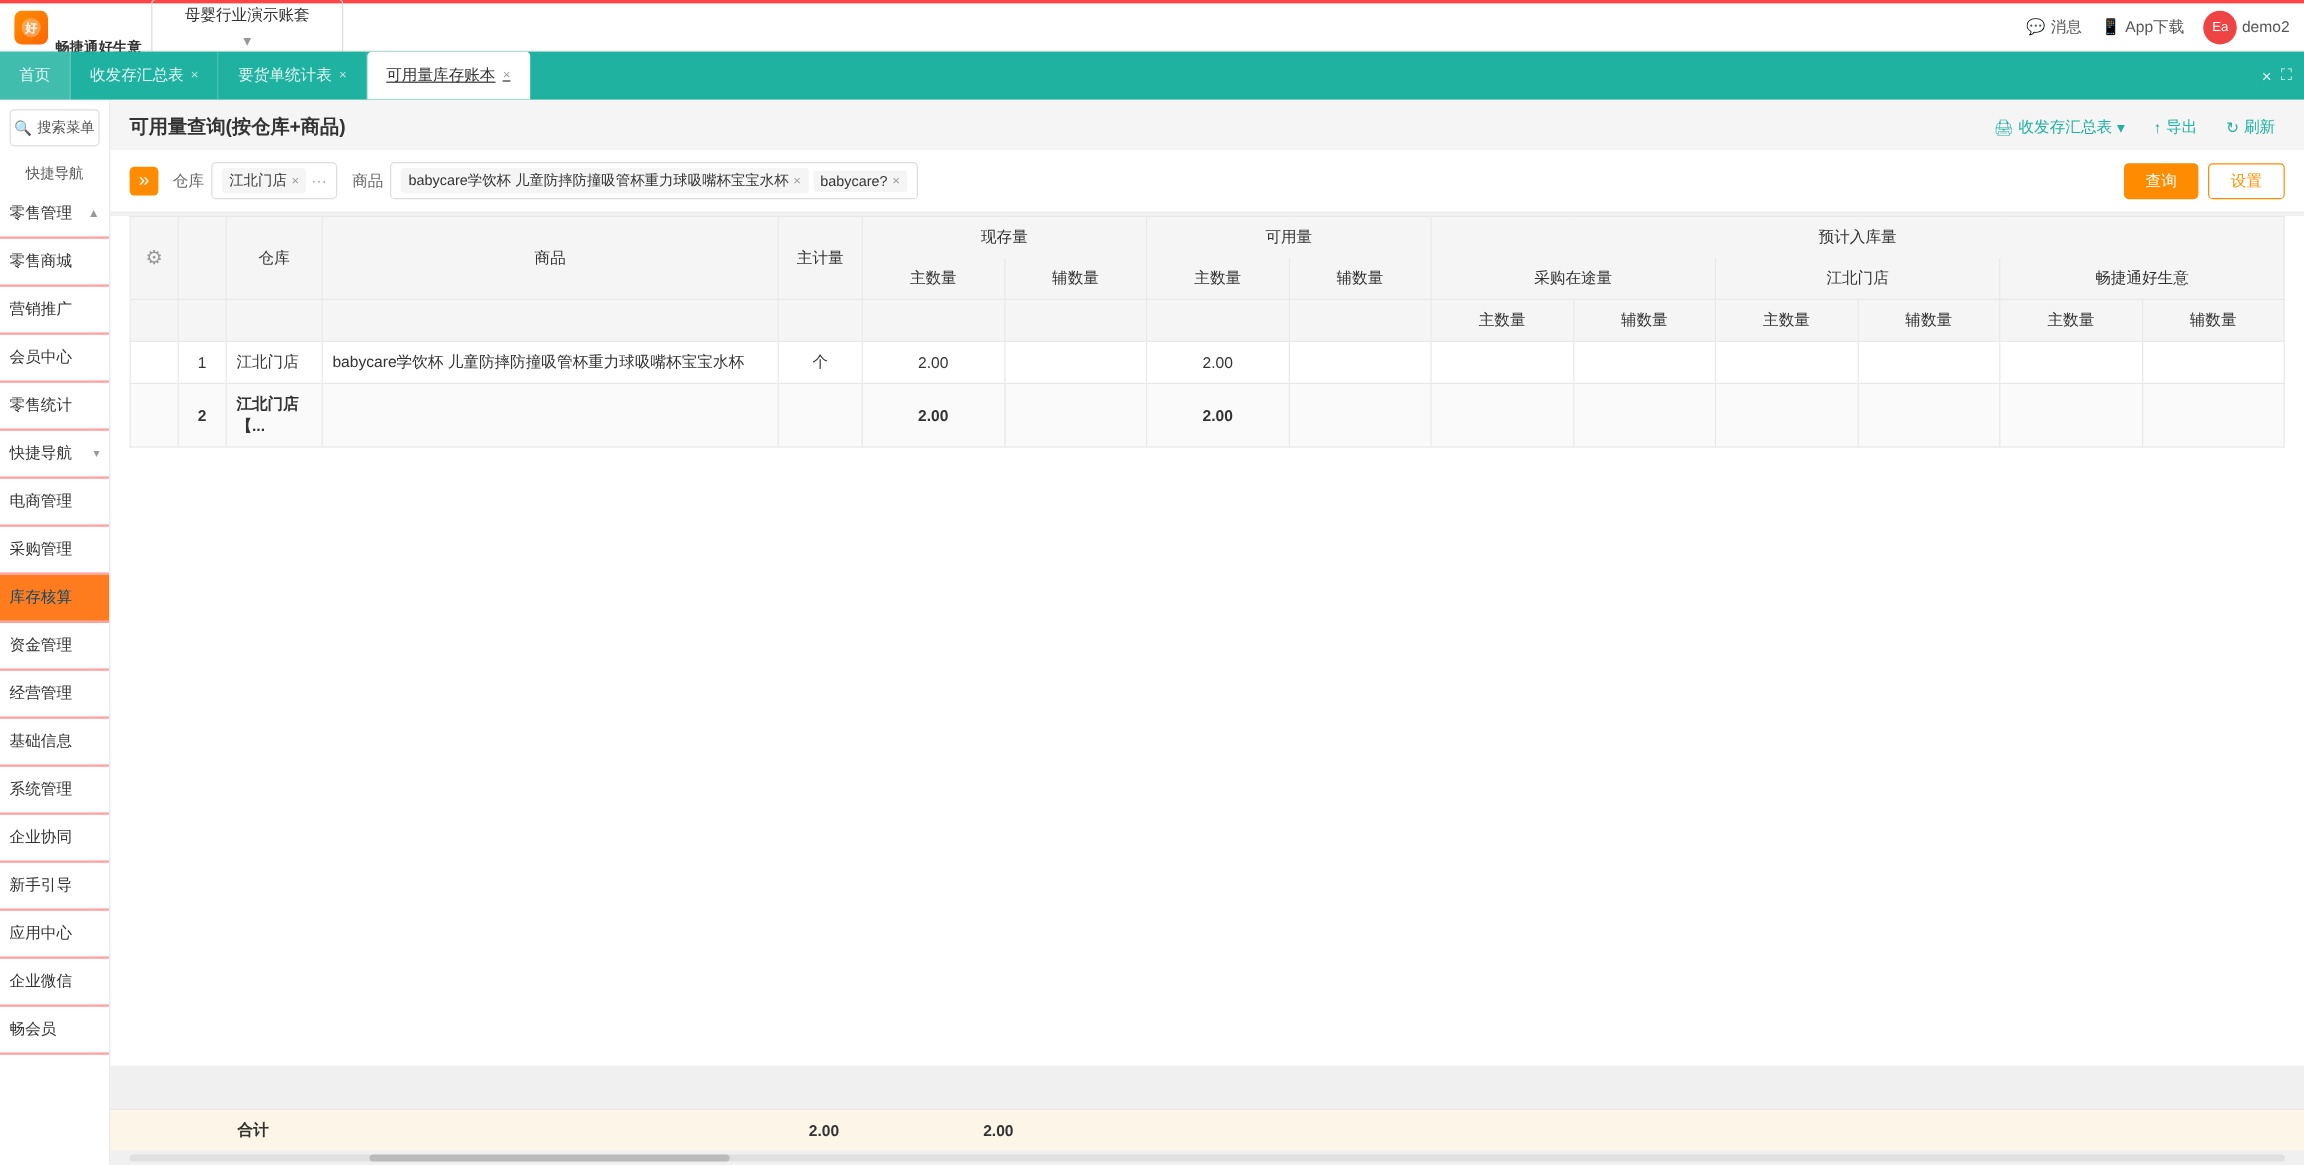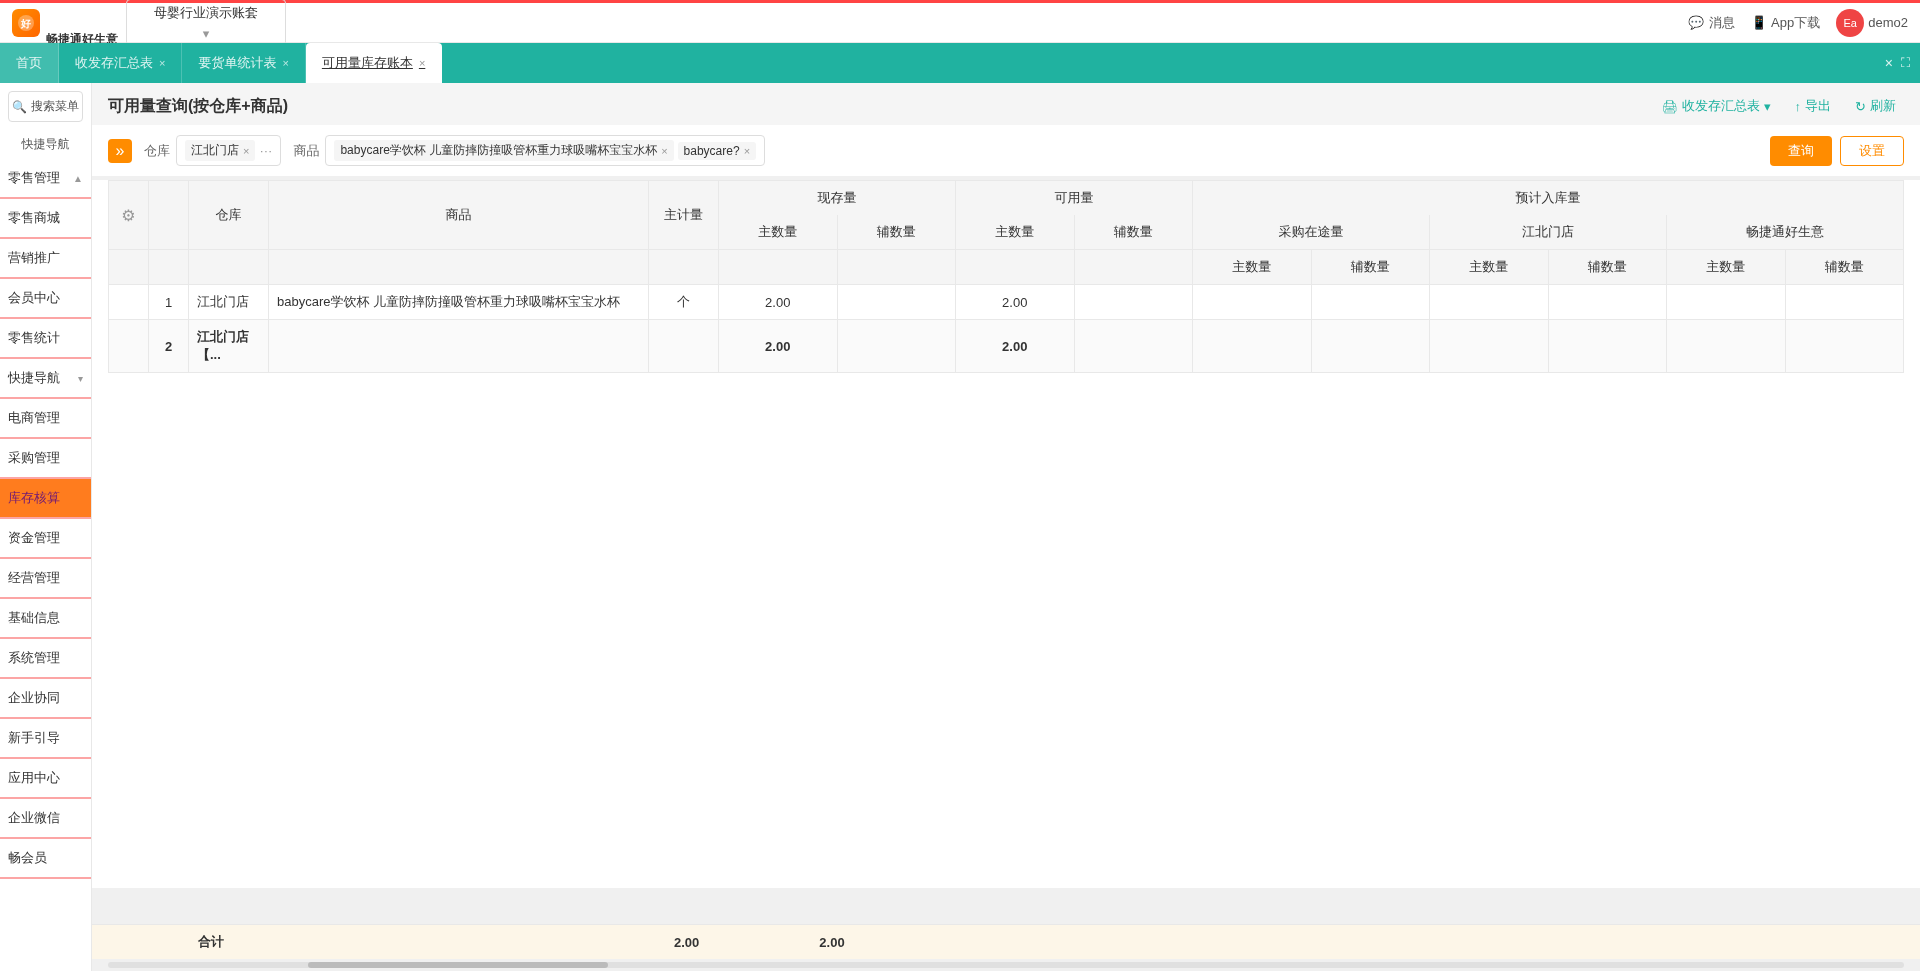--- a/index.html
+++ b/index.html
@@ -29,21 +29,21 @@
 
     
     .main-layout { display: flex; flex: 1; overflow: hidden; }
 
     
     .sidebar { width: 92px; background: #fff; border-right: 1px solid #e8e8e8; display: flex; flex-direction: column; flex-shrink: 0; overflow-y: auto; }
     .sidebar-search { padding: 8px; }
     .sidebar-search-btn { width: 100%; padding: 6px 0; background: #fff; border: 1px solid #ddd; border-radius: 4px; color: #555; font-size: 12px; cursor: pointer; display: flex; align-items: center; justify-content: center; gap: 4px; }
     .sidebar-nav-label { padding: 6px 12px; font-size: 12px; color: #555; cursor: pointer; display: flex; align-items: center; justify-content: center; gap: 4px; }
     .sidebar-item { padding: 10px 8px; font-size: 13px; color: #333; cursor: pointer; text-align: center; border-bottom: 2px solid #fca5a5; display: flex; align-items: center; justify-content: space-between; }
-    .sidebar-item.active { background: #ff7c1e; color: #701a75; }
+    .sidebar-item.active { background: #ff7c1e; color: #0c4a6e; }
     .sidebar-item.has-sub { }
     .sidebar-item .arrow { font-size: 10px; color: #999; }
 
     
     .content-area { flex: 1; display: flex; flex-direction: column; overflow: hidden; background: #f0f0f0; }
 
     
     .page-header { background: #f5f5f5; padding: 10px 16px 6px; display: flex; align-items: center; justify-content: space-between; flex-shrink: 0; }
     .page-title { font-size: 16px; font-weight: bold; color: #333; }
     .page-actions { display: flex; align-items: center; gap: 8px; }

